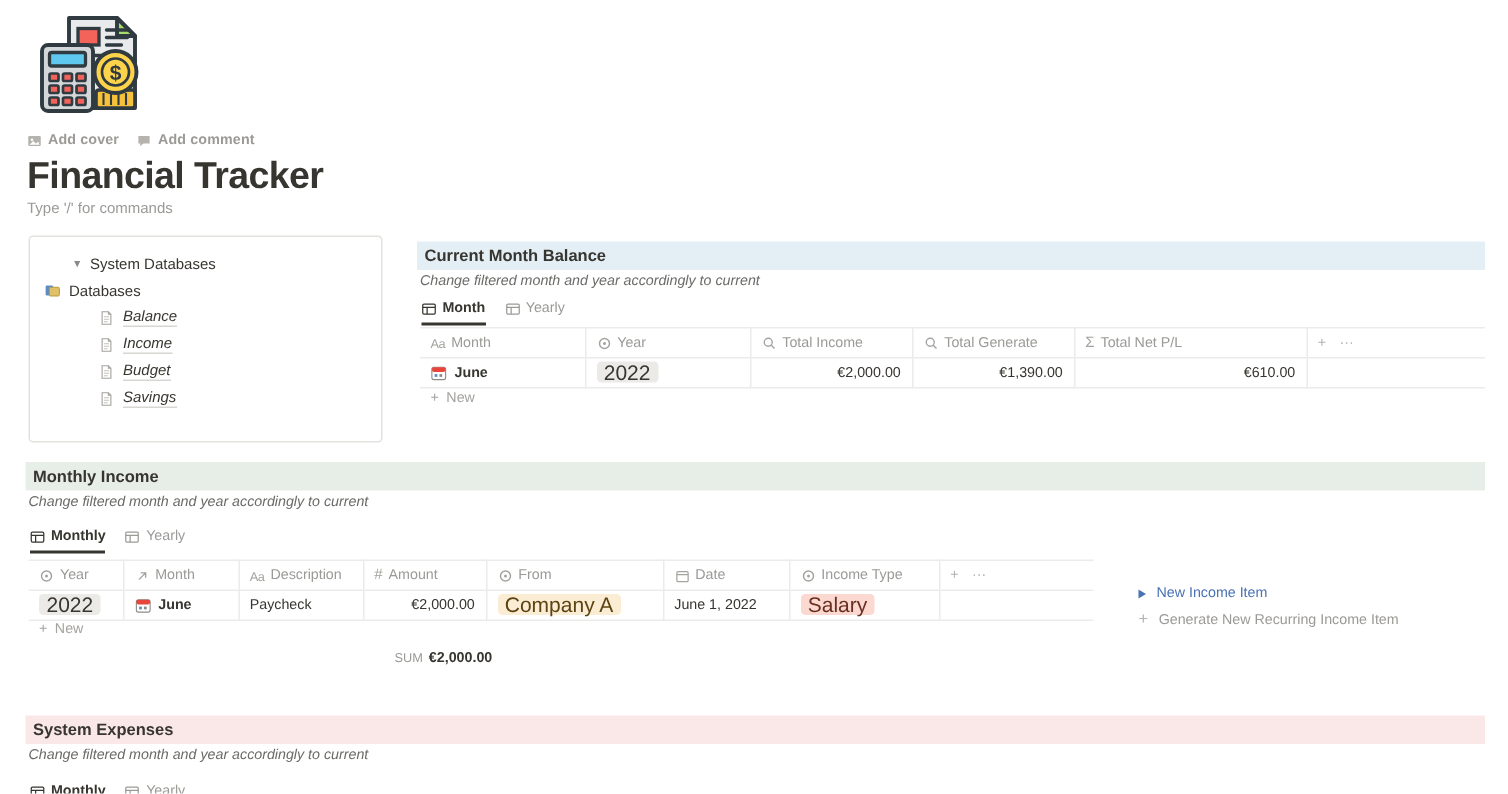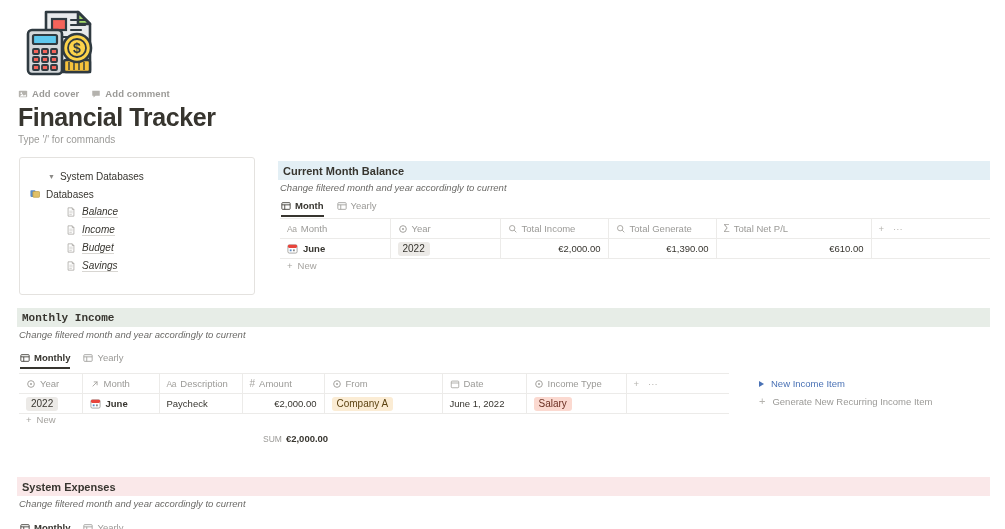--- a/index.html
+++ b/index.html
@@ -86,21 +86,21 @@
   .tbl th .hd { display: flex; align-items: center; gap: 4px; }
   .tbl td { color: #37352f; }
   .tbl td.num, .tbl th.num .hd { justify-content: flex-end; }
   .tbl td.num { text-align: right; }
   .tbl .nopad-right { border-right: none; }
   .tbl .addcol { color: #b5b3ae; }
   .tbl .addcol .hd { gap: 9px; }
 
   .cell-pill {
     display: inline-block; background: #eceae7; border-radius: 3px;
-    padding: 1px 5px; font-size: 10px; line-height: 12px;
+    padding: 1px 5px; font-size: 14px; line-height: 12px;
   }
   .pill-yellow { background: #fbecd4; color: #5c4312; }
   .pill-red { background: #fbd9d0; color: #6b2f22; }
   .strong { font-weight: bold; }
 
   .new-row {
     position: absolute; display: flex; align-items: center; gap: 5px;
     font-size: 9.5px; color: #a5a39f; cursor: pointer;
   }
   .sum-row {
@@ -383,21 +383,21 @@
         <td class="nopad-right"></td>
       </tr>
     </tbody>
   </table>
 
   <div class="new-row" style="left:287px; top:260px;">
     <span>+</span>
     <span>New</span>
   </div>
 
-  <div class="banner" style="left:17px; top:308px; width:973px; background:#e7ede7; padding-left:5px;font-family:Liberation Mono, monospace;">
+  <div class="banner" style="left:17px; top:308px; width:973px; background:#e7ede7; padding-left:5px;">
     <span class="txt">Monthly Income</span>
   </div>
   <div class="subtitle" style="left:19px; top:329px;">Change filtered month and year accordingly to current</div>
 
   <div class="tabs" style="left:20px; top:351px;">
     <div class="tab active">
       <span>
         <svg class="icon-s" viewBox="0 0 12 12">
             <rect x="1" y="2" width="10" height="8" rx="1" fill="none" stroke="#37352f" stroke-width="1"></rect>
             <line x1="1" y1="4.6" x2="11" y2="4.6" stroke="#37352f" stroke-width="1"></line>
@@ -532,21 +532,21 @@
   <div class="new-row" style="left:26px; top:414px;">
     <span>+</span>
     <span>New</span>
   </div>
 
   <div class="sum-row" style="left:263px; top:433px;">
     <span>SUM</span>
     <span class="val">€2,000.00</span>
   </div>
 
-  <div class="actions" style="left:759px; top:378px;justify-content:space-between;">
+  <div class="actions" style="left:759px; top:390px;justify-content:space-between;">
     <div class="action primary">
       <span class="tri"></span>
       <span>New Income Item</span>
     </div>
     <div class="action muted">
       <span class="plus-g">+</span>
       <span>Generate New Recurring Income Item</span>
     </div>
   </div>
 

